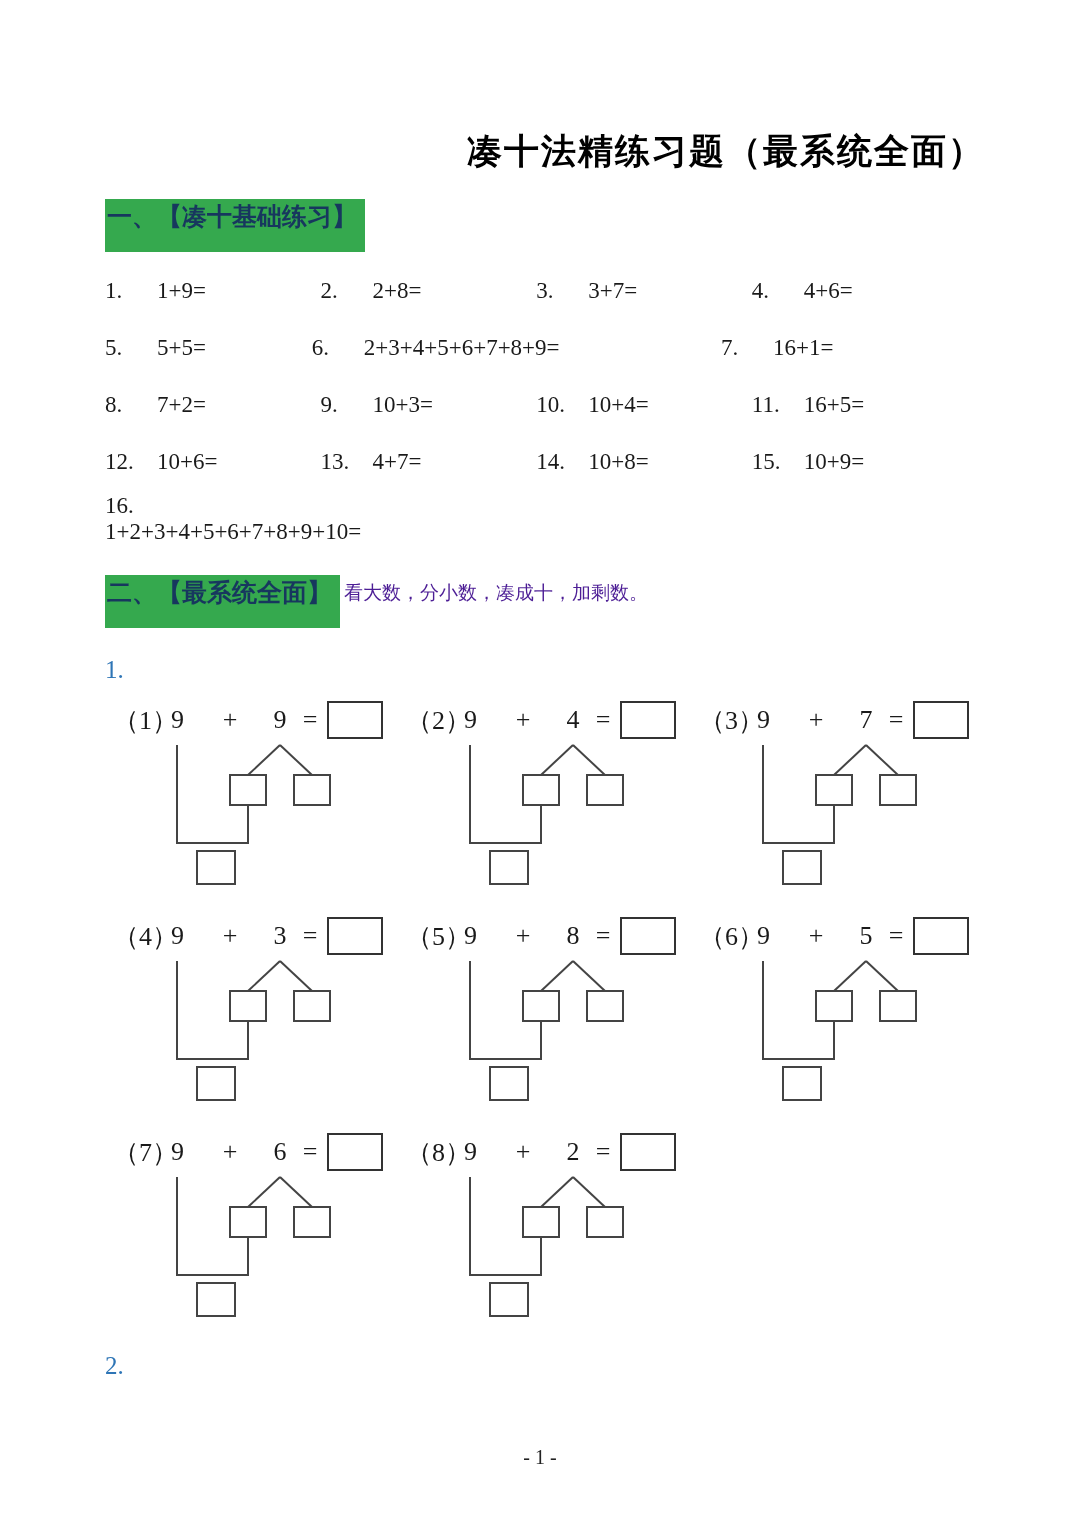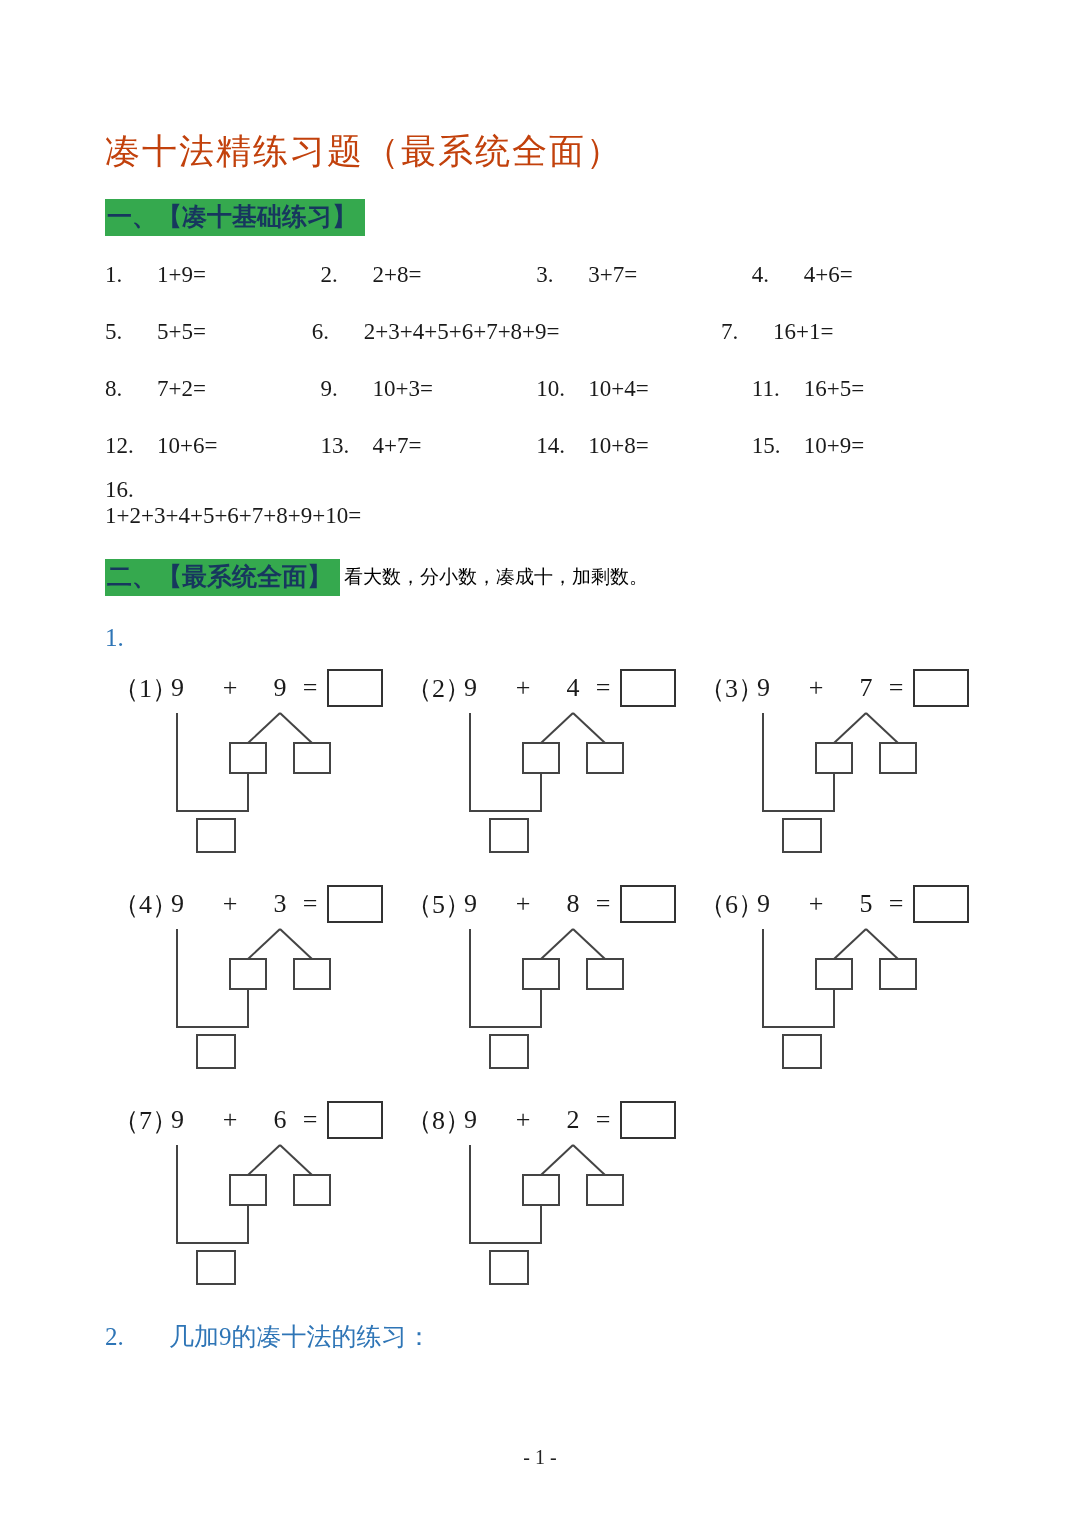--- a/index.html
+++ b/index.html
@@ -10,39 +10,39 @@
     color:#1a1a1a;
   }
   .page {
     position:relative;
     width:1080px; height:1527px;
     background:#ffffff;
     padding:128px 95px 40px 105px;
     overflow:hidden;
   }
   .doc-title {
-    text-align:left;
+    text-align:right;
     font-size:35px;
-    font-weight:normal;
-    color:#c2410c;
+    font-weight:bold;
+    color:#000000;
     letter-spacing:2px;
   }
   .sec-header {
     display:inline-block;
     background:#35a94e;
     color:#17375e;
     font-weight:bold;
     font-size:25px;
-    padding:3px 8px 4px 2px;
+    padding:3px 8px 20px 2px;
     line-height:1.2;
   }
   .sec1-wrap { margin-top:24px; }
   .sec2-wrap { margin-top:28px; }
   .sec2-hint {
-    color:#000000;
+    color:#4c1d95;
     font-size:19px;
     margin-left:4px;
     vertical-align:2px;
   }
   
   .ex-rows { margin-top:10px; }
   .ex-row {
     display:flex;
     align-items:center;
     height:57px;
@@ -342,19 +342,18 @@
       <line x1="64" y1="3" x2="64" y2="101" stroke="#444" stroke-width="2"></line>
       <line x1="135" y1="63" x2="135" y2="101" stroke="#444" stroke-width="2"></line>
       <line x1="63" y1="101" x2="136" y2="101" stroke="#444" stroke-width="2"></line>
       <rect x="84" y="109" width="38" height="33" fill="#fff" stroke="#444" stroke-width="2"></rect>
     </svg>
   </div>
       </div>
 
     <div class="group-line second">
       <span class="g-no">2.</span>
-      <span class="g-title">几加9的凑十法的练习：</span>
     </div>
   </div>
 
   <div class="page-number">- 1 -</div>
 
 </div>
 
 </body></html>

